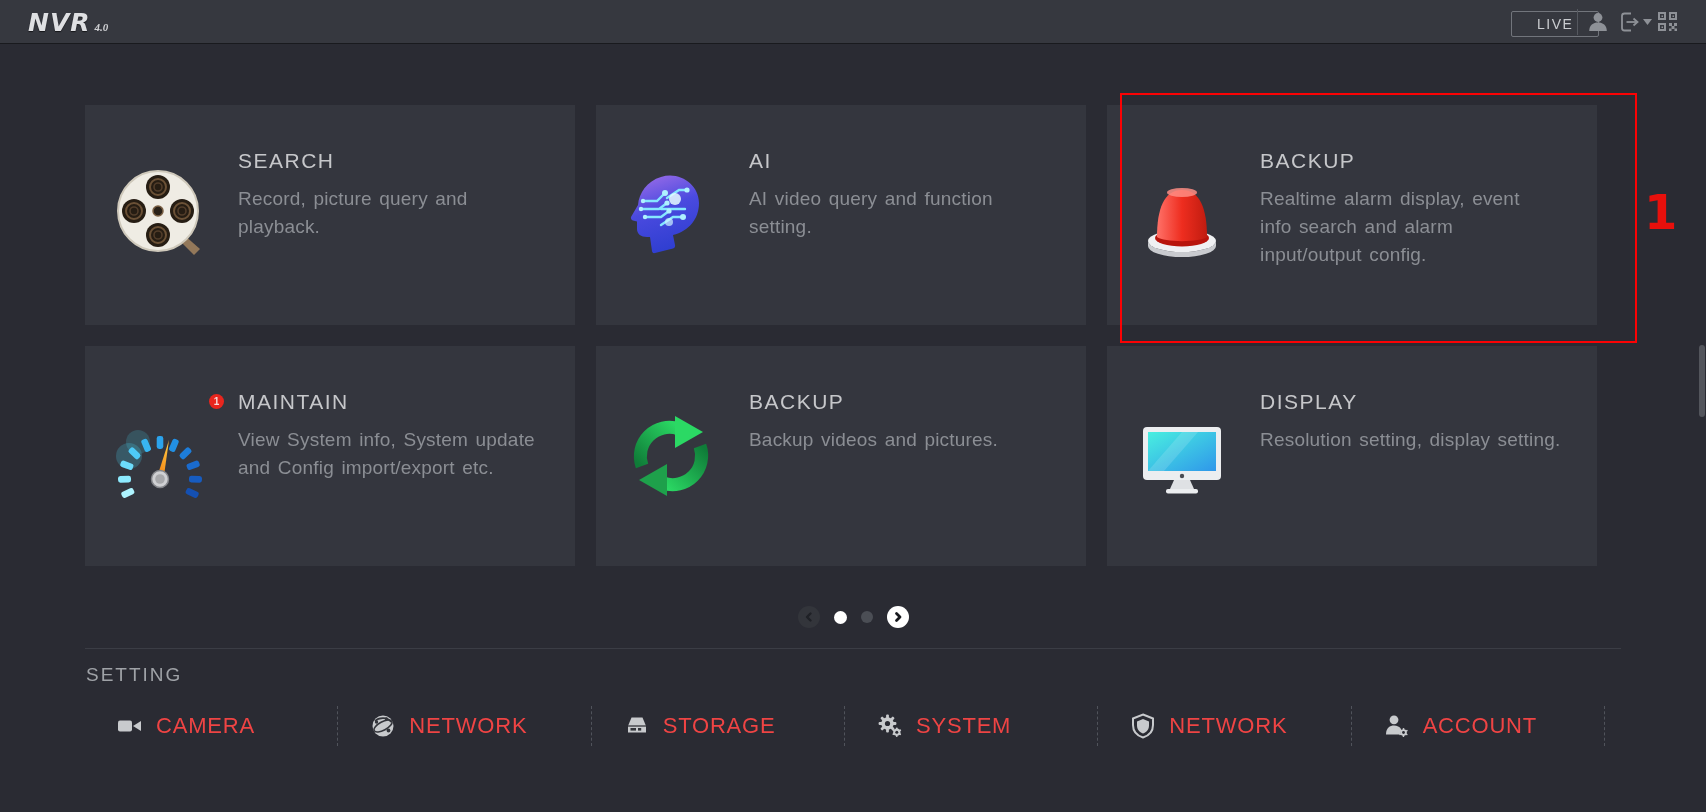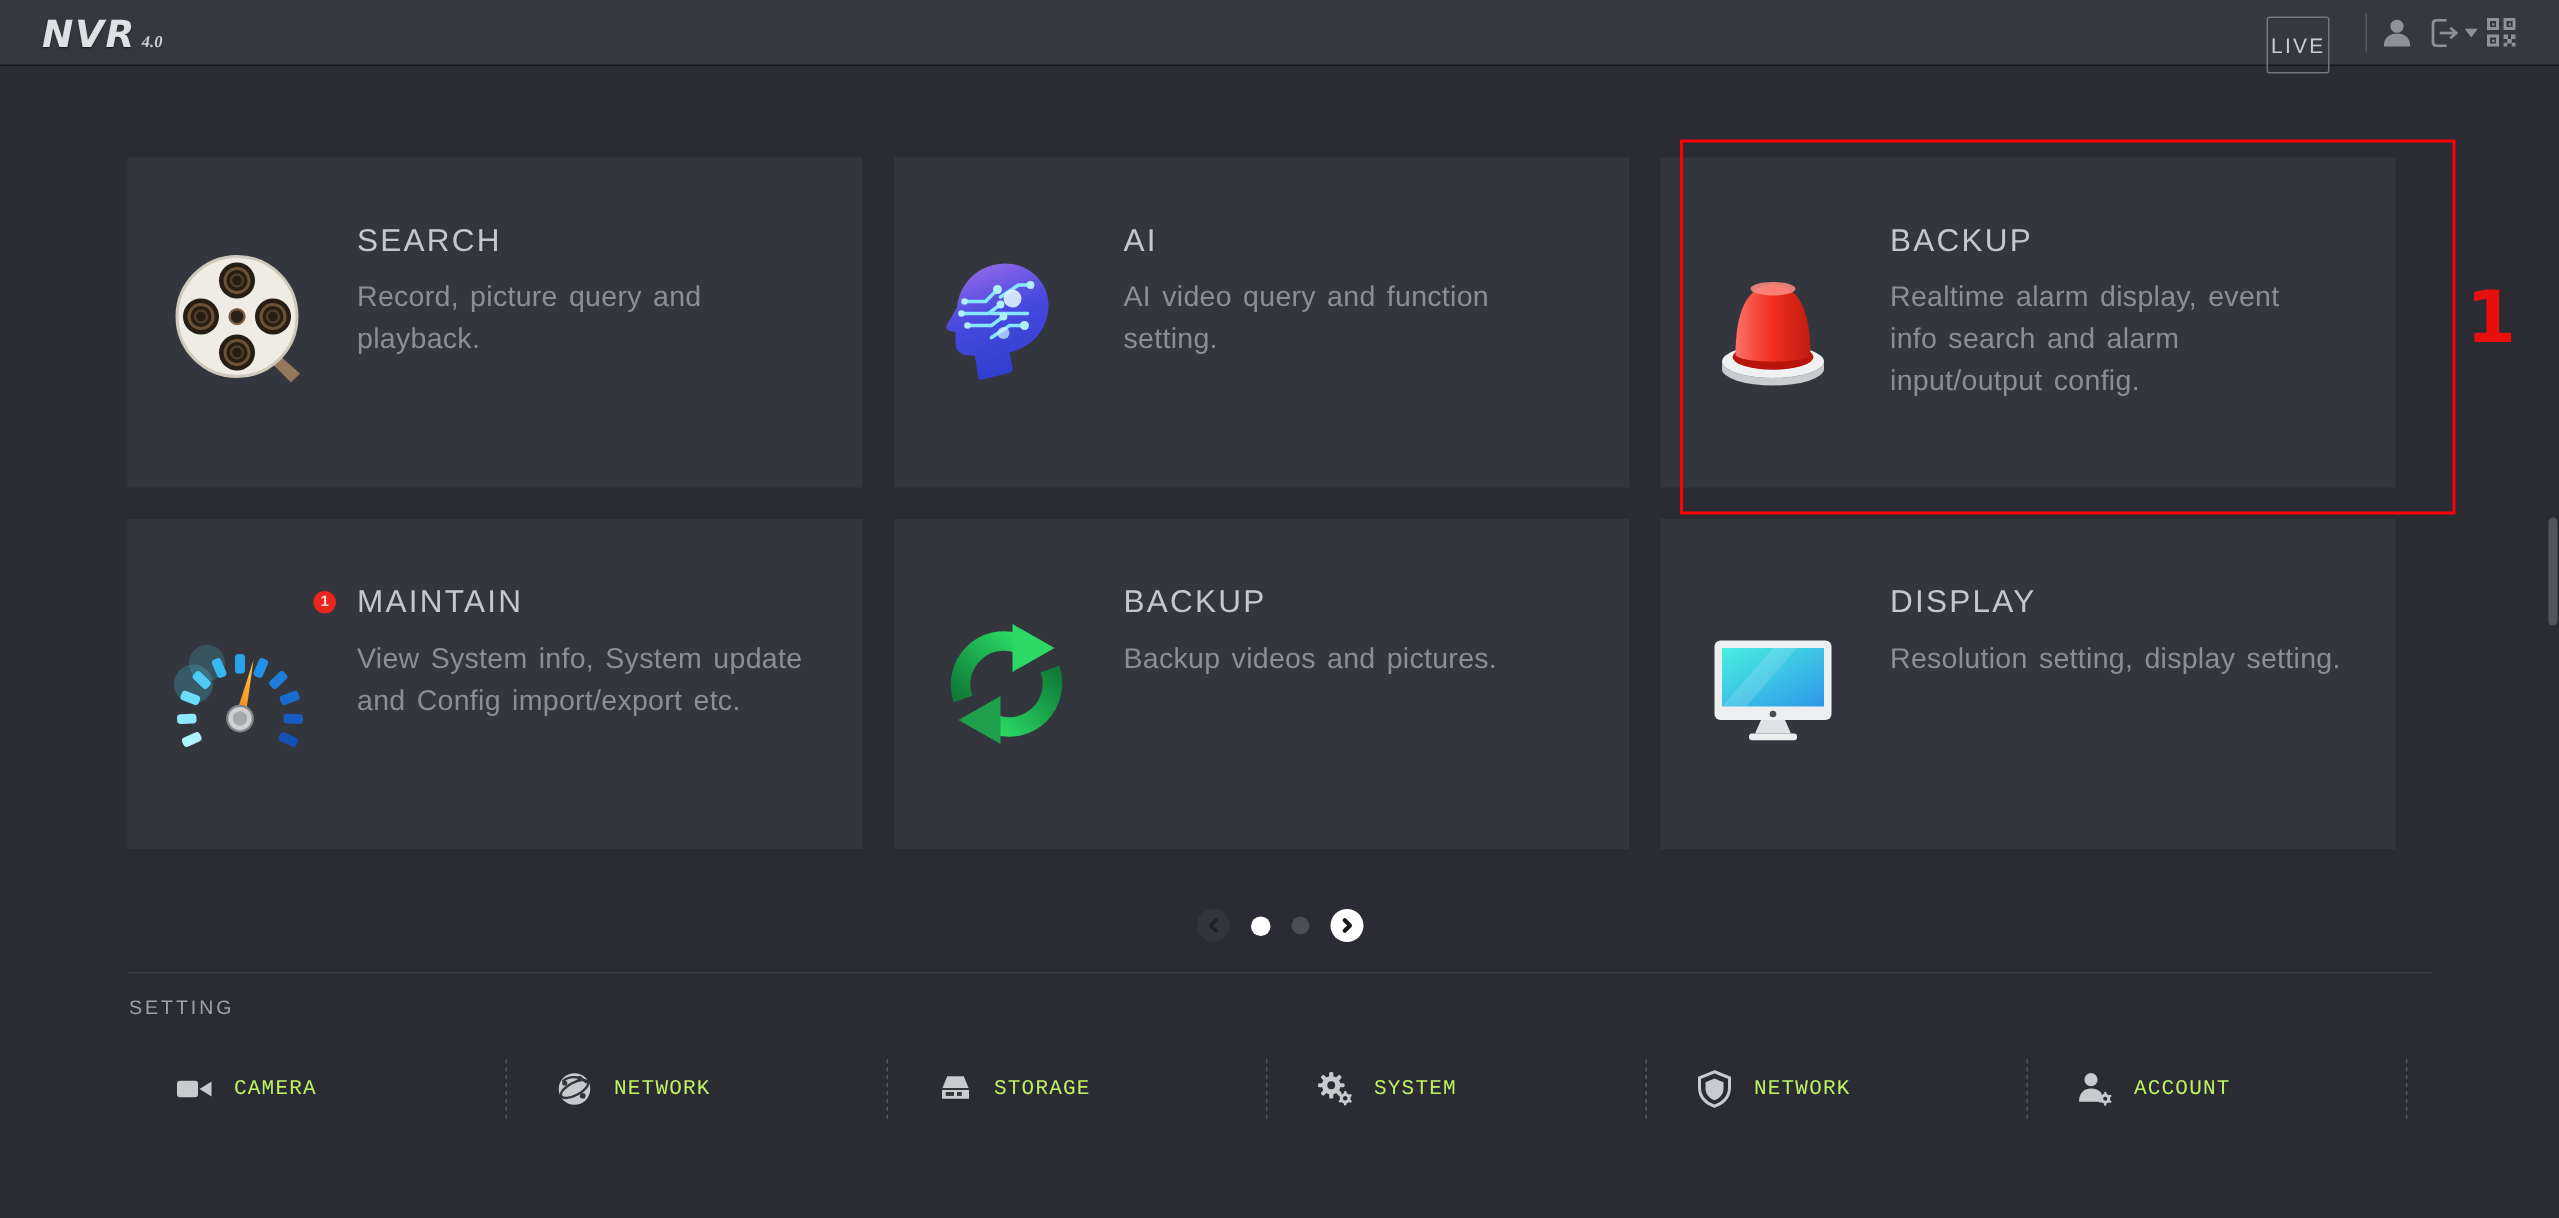--- a/index.html
+++ b/index.html
@@ -20,21 +20,21 @@
   .logo-main {
     font-family:"DejaVu Sans", sans-serif;
     font-size:25px; font-weight:bold; font-style:italic; letter-spacing:1px;
     color:#dfe0e3; text-shadow:0 1px 1px #16171a;
   }
   .logo-ver {
     font-family:Liberation Serif, serif;
     font-size:11px; font-weight:bold; font-style:italic; color:#cfd0d3; margin-left:4px;
   }
   .live-btn {
-    position:absolute; left:1511px; top:11px; height:38px; padding:0 2px;
+    position:absolute; left:1511px; top:11px; height:26px; padding:0 25px;
     border:1px solid #72757c; border-radius:2px; background:transparent;
     color:#caccd0; font-size:14px; letter-spacing:1.5px; line-height:20px; cursor:pointer;
     font-family:"Liberation Sans", sans-serif;
   }
   .topbar-divider { position:absolute; left:1577px; top:9px; width:1px; height:26px; background:#55585f; }
   .tb-icon { position:absolute; cursor:pointer; line-height:0; }
   .tb-person { left:1586px; top:10px; }
   .tb-logout { left:1618px; top:10px; }
   .tb-caret  { left:1643px; top:19px; }
   .tb-qr     { left:1657px; top:11px; }
@@ -83,35 +83,35 @@
   }
   .pager-prev { background:#33353b; }
   .pager-next { background:#ffffff; }
   .dot { width:12px; height:12px; border-radius:50%; background:#4b4e55; cursor:pointer; }
   .dot.active { width:13px; height:13px; background:#ffffff; }
 
   
   .setting-divider { position:absolute; left:85px; top:648px; width:1536px; height:1px; background:#3b3d45; }
   .setting-label {
     position:absolute; left:86px; top:664px;
-    font-size:13px; letter-spacing:2px; color:#9fa2a7;
+    font-size:19px; letter-spacing:2px; color:#9fa2a7;
   }
   .setting-row {
     position:absolute; left:85px; top:704px; width:1520px; height:44px; display:flex;
   }
   .setting-item {
     position:relative; flex:1 1 0; display:flex; align-items:center;
     padding-left:32px; gap:13px; cursor:pointer;
   }
   .setting-item::after {
     content:""; position:absolute; right:0; top:2px; height:40px; width:0;
     border-right:1px dashed #50535b;
   }
   .setting-item .si-label {
-    font-size:14px; letter-spacing:0.8px; color:#bef264;font-family:Liberation Mono, monospace;
+    font-size:22px; letter-spacing:0.8px; color:#ef4444;
   }
   .si-icon { width:26px; height:26px; line-height:0; }
 
   
   .scroll-thumb {
     position:absolute; right:1px; top:345px; width:6px; height:72px;
     background:#53555c; border-radius:3px;
   }
 </style>
 </head>

